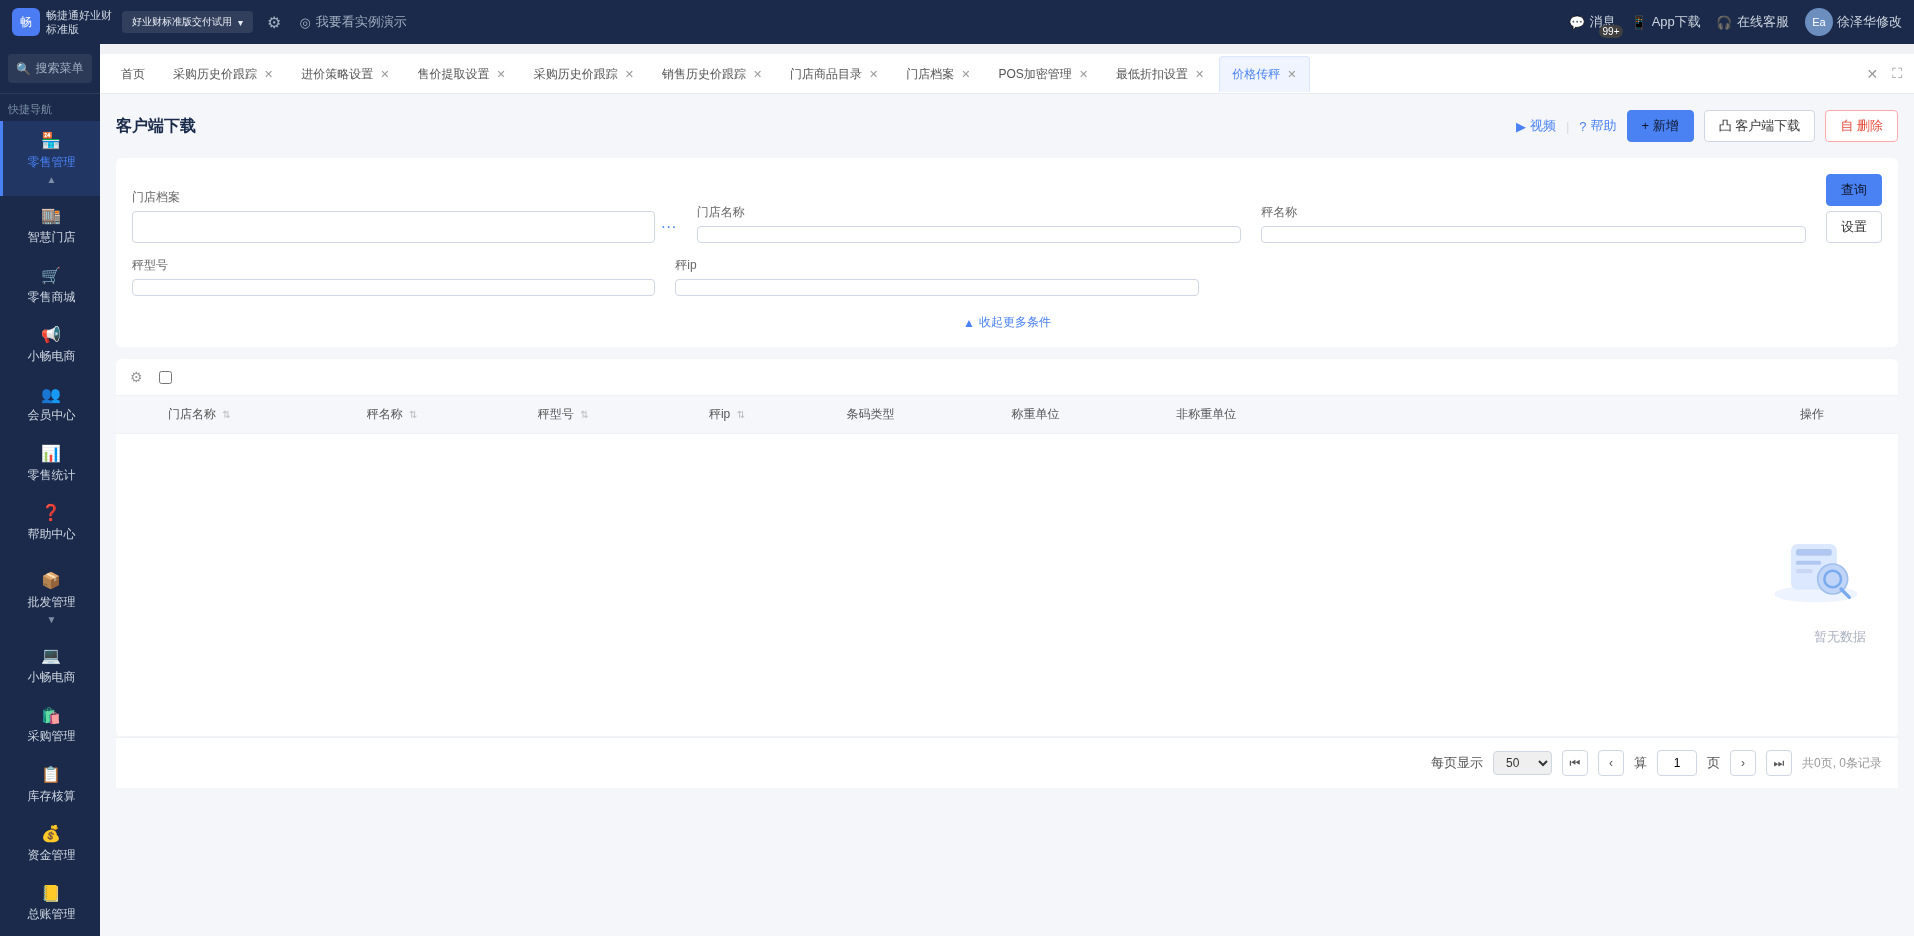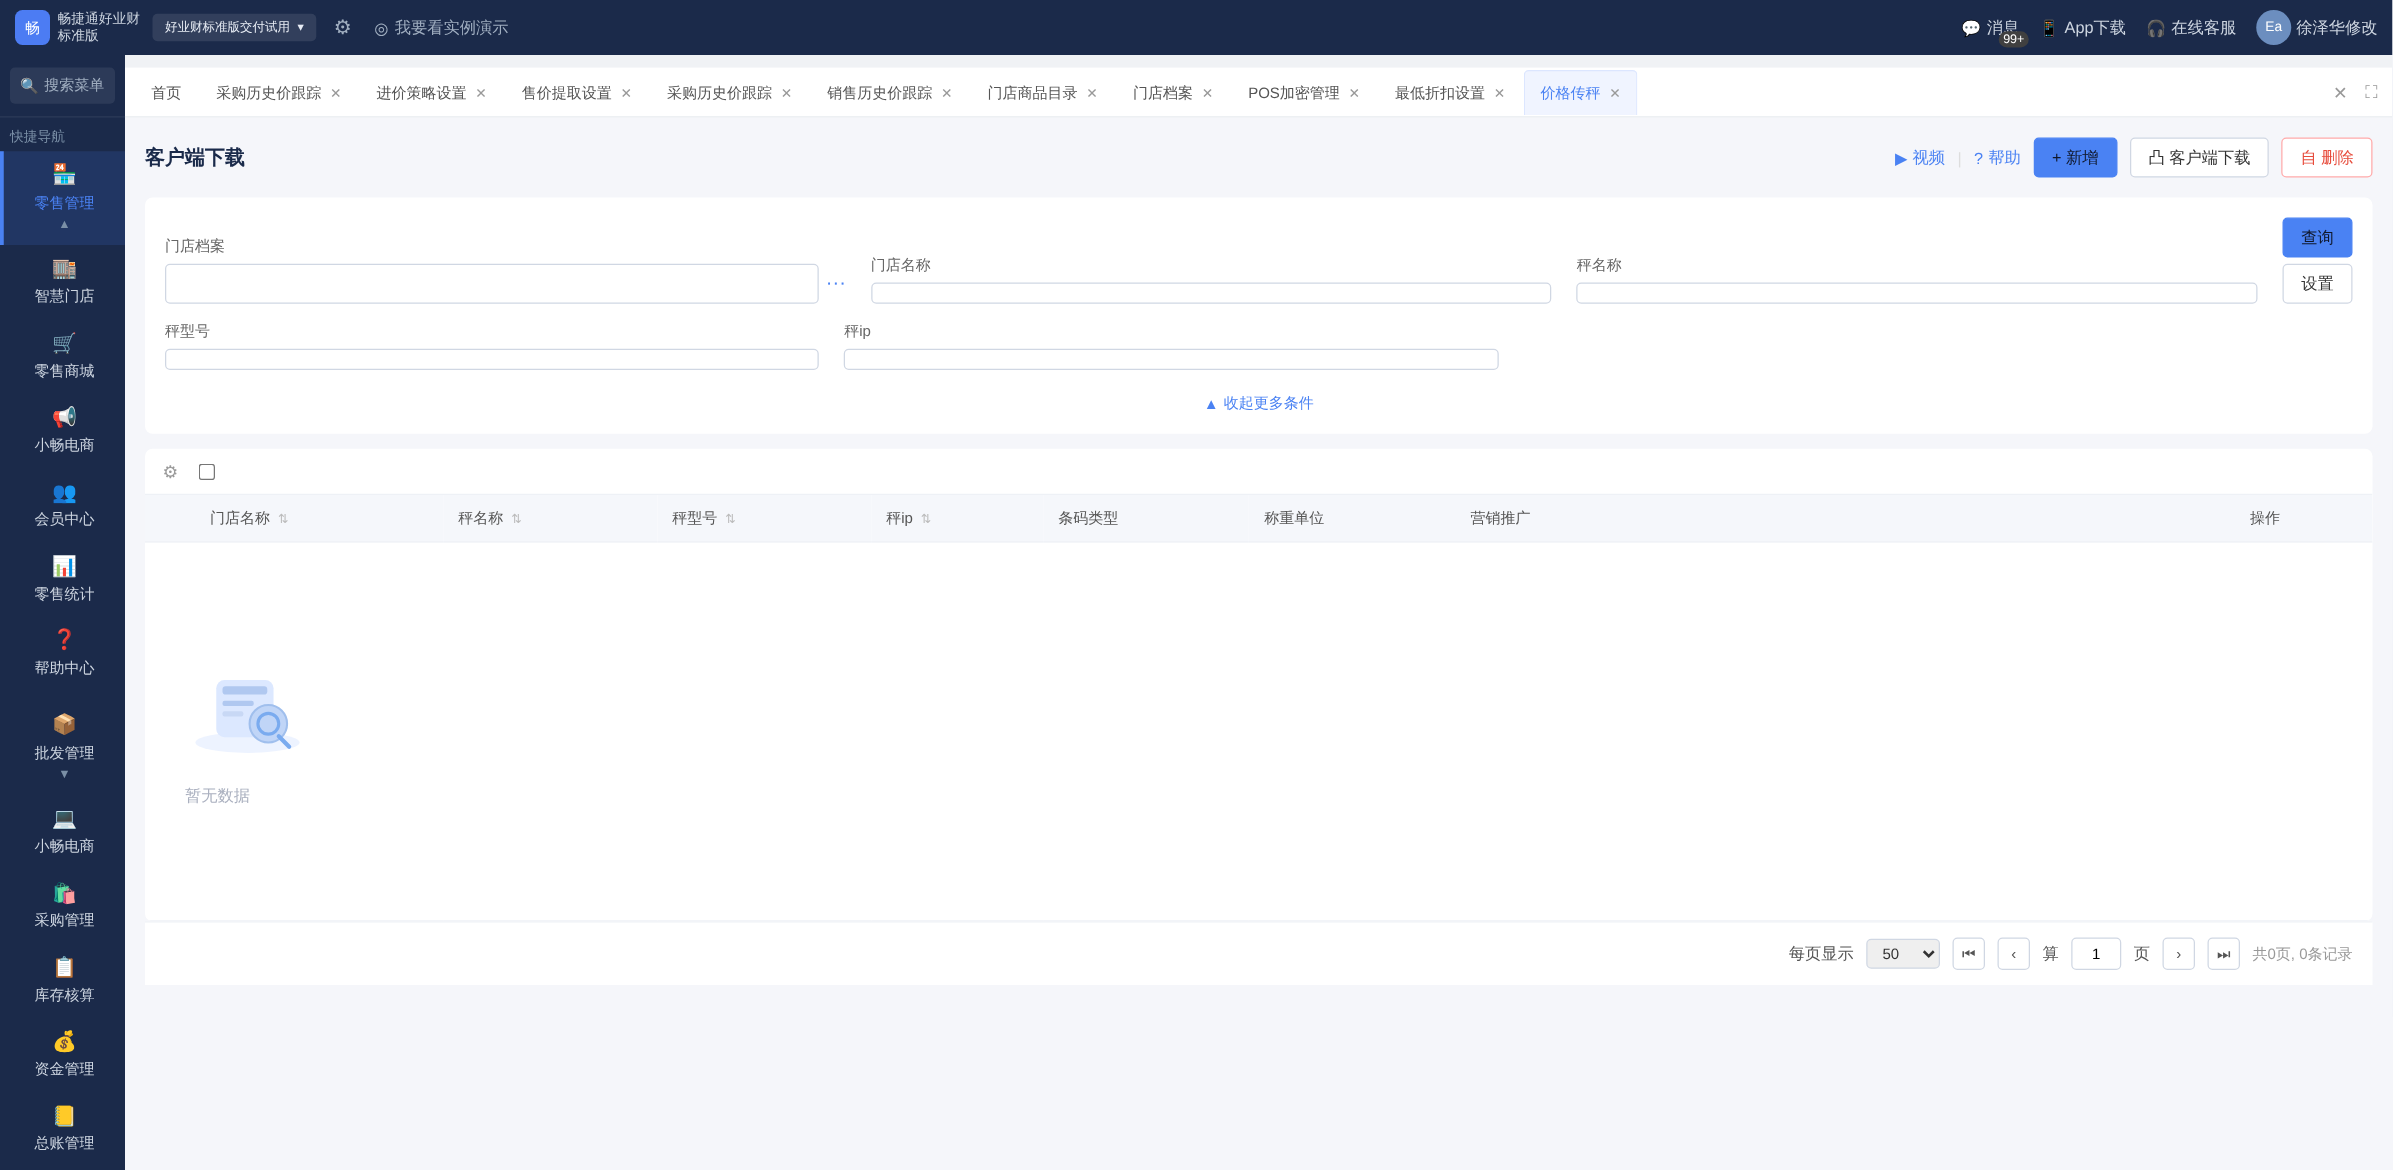--- a/index.html
+++ b/index.html
@@ -101,21 +101,21 @@
     thead tr { background: #f5f7fb; }
     th {
       padding: 10px 12px; text-align: left; font-size: 12px; font-weight: 500; color: #555;
       border-bottom: 1px solid #eef1f6; white-space: nowrap;
     }
     th .sort-icon { color: #bbb; margin-left: 3px; font-size: 10px; }
     td { padding: 10px 12px; font-size: 13px; border-bottom: 1px solid #f2f4f8; color: #555; }
     .checkbox-cell { width: 40px; text-align: center; }
 
     
-    .empty-state { display: flex; flex-direction: column; align-items: flex-start; justify-content: center; padding: 80px 20px; }
+    .empty-state { display: flex; flex-direction: column; align-items: flex-end; justify-content: center; padding: 80px 20px; }
     .empty-icon { width: 100px; height: 90px; margin-bottom: 14px; }
     .empty-text { color: #aab0bf; font-size: 13px; }
 
     
     .pagination { display: flex; align-items: center; justify-content: flex-end; padding: 12px 16px; background: #fff; border-top: 1px solid #eef1f6; gap: 10px; font-size: 13px; color: #555; }
     .page-size-select { border: 1px solid #d0d7e3; border-radius: 4px; padding: 3px 8px; font-size: 12px; color: #333; }
     .pagination-btn { background: none; border: 1px solid #d0d7e3; border-radius: 4px; width: 26px; height: 26px; display: flex; align-items: center; justify-content: center; cursor: pointer; color: #555; font-size: 12px; }
     .page-input { border: 1px solid #d0d7e3; border-radius: 4px; width: 40px; height: 26px; text-align: center; font-size: 12px; }
     .page-total { color: #999; font-size: 12px; }
   </style>
@@ -370,21 +370,21 @@
                 <th>
                   <span>秤型号</span>
                   <span class="sort-icon">⇅</span>
                 </th>
                 <th>
                   <span>秤ip</span>
                   <span class="sort-icon">⇅</span>
                 </th>
                 <th>条码类型</th>
                 <th>称重单位</th>
-                <th style="width:35%">营销推广</th>
+                <th style="width:35%">非称重单位</th>
                 <th>操作</th>
               </tr>
             </thead>
             <tbody>
               <tr>
                 <td colspan="9">
                   <div class="empty-state">
                     <svg class="empty-icon" viewBox="0 0 120 100" xmlns="http://www.w3.org/2000/svg">
                       <ellipse cx="60" cy="80" rx="50" ry="10" fill="#dce8ff" opacity="0.5"></ellipse>
                       <rect x="30" y="20" width="55" height="55" rx="8" fill="#dce8ff"></rect>

